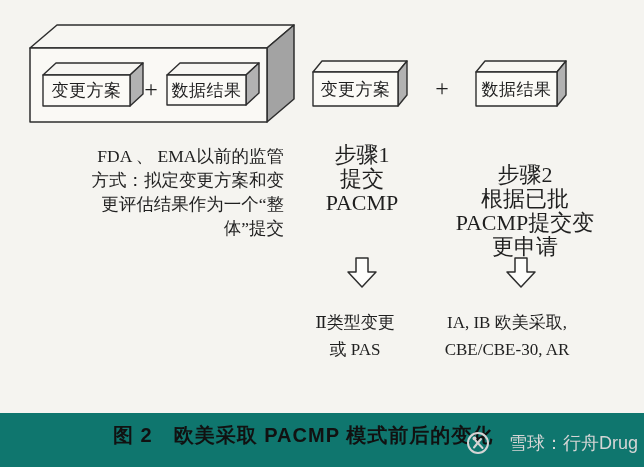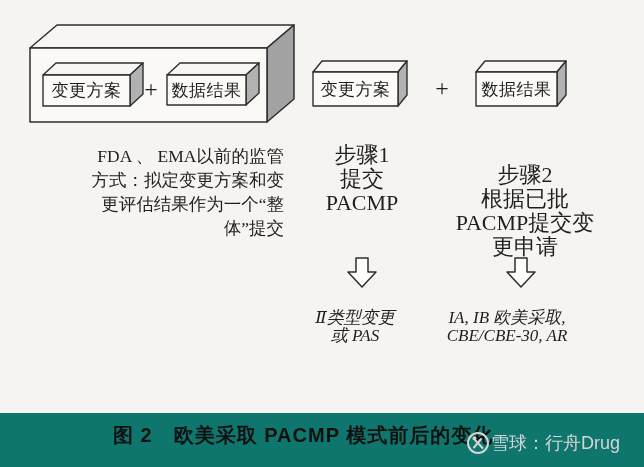--- a/index.html
+++ b/index.html
@@ -7,27 +7,27 @@
     position:relative;width:644px;height:467px;background:#0f766e;overflow:hidden;
     font-family:"Liberation Serif","DejaVu Serif",serif;color:#1f1f1f;
   }
   .scan{position:absolute;left:0;top:0;width:644px;height:413px;background:#f5f4f0;}
   .shapes{position:absolute;left:0;top:0;}
   .lbl{position:absolute;white-space:pre-line;}
   .box-label{display:flex;align-items:center;justify-content:center;font-size:17px;letter-spacing:.5px;}
   .plus{display:flex;align-items:center;justify-content:center;font-size:24px;font-weight:400;}
   .desc{font-size:17.5px;line-height:24px;text-align:right;}
   .steps{font-size:22px;line-height:24px;text-align:center;}
-  .result{font-size:17px;line-height:18px;text-align:center;font-style:italic;}
+  .result{font-size:17px;line-height:27px;text-align:center;}
   .caption{
     position:absolute;left:113px;top:422px;font-size:20px;font-weight:bold;letter-spacing:1px;
     color:#111111;font-family:"Liberation Sans","DejaVu Sans",sans-serif;
   }
   .watermark{
-    position:absolute;left:466px;top:431px;display:flex;align-items:center;gap:1px;
+    position:absolute;left:466px;top:431px;display:flex;align-items:center;gap:19px;
     color:#d5d5d5;font-size:18px;font-family:"Liberation Sans","DejaVu Sans",sans-serif;
   }
 </style>
 </head>
 <body>
 
 <div class="page">
 
   <div class="scan">
 

